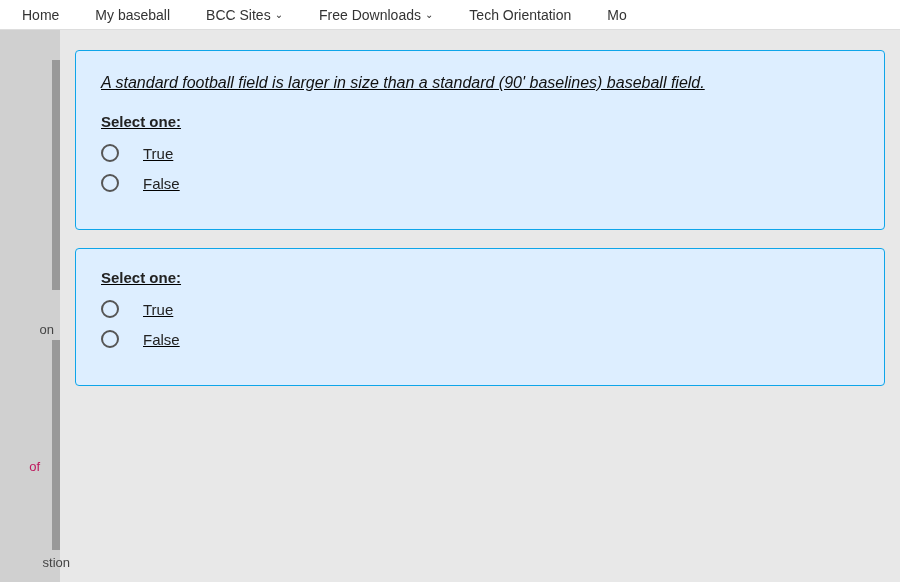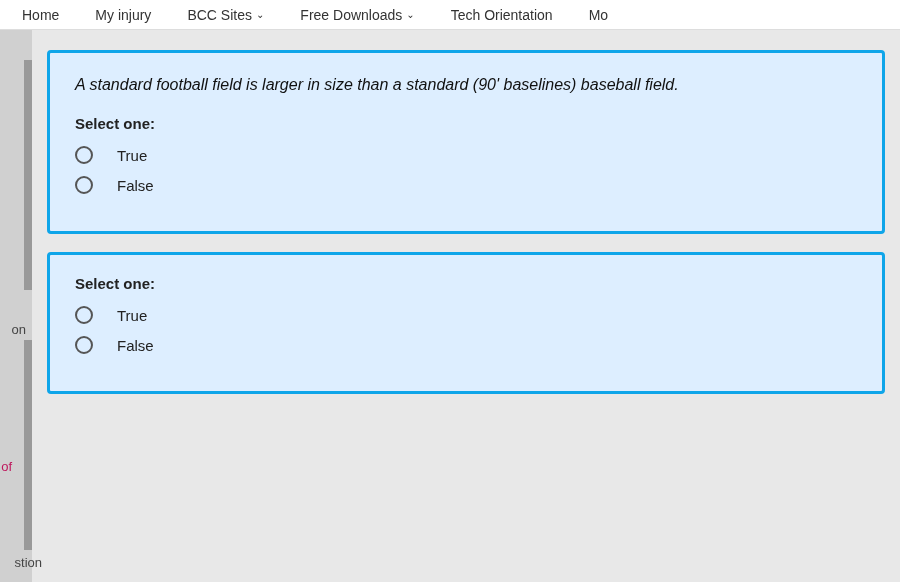--- a/index.html
+++ b/index.html
@@ -48,21 +48,21 @@
     }
 
     
     .main-content {
       display: flex;
       height: calc(100% - 30px);
     }
 
     
     .sidebar {
-      width: 32px;
+      width: 60px;
       background-color: #d0d0d0;
       display: flex;
       flex-direction: column;
       position: relative;
       flex-shrink: 0;
     }
 
     .sidebar-label-on {
       position: absolute;
       bottom: 245px;
@@ -129,21 +129,22 @@
       flex-direction: column;
       gap: 18px;
       overflow: hidden;
     }
 
     
     .question-card {
       background-color: #ddeeff;
       border-radius: 4px;
       padding: 20px 25px 25px 25px;
-      border: 3px solid #0ea5e9;
+      border: 1px solid #0ea5e9;
+      text-decoration: underline;
     }
 
     .question-text {
       font-size: 16px;
       color: #111;
       line-height: 1.5;
       margin-bottom: 18px;
       font-style: italic;
     }
 
@@ -178,21 +179,21 @@
     }
   </style>
 </head>
 <body>
 
 <nav class="navbar">
   <div class="nav-item">
     <span>Home</span>
   </div>
   <div class="nav-item">
-    <span>My injury</span>
+    <span>My baseball</span>
   </div>
   <div class="nav-item">
     <span>BCC Sites</span>
     <span class="chevron">⌄</span>
   </div>
   <div class="nav-item">
     <span>Free Downloads</span>
     <span class="chevron">⌄</span>
   </div>
   <div class="nav-item">

